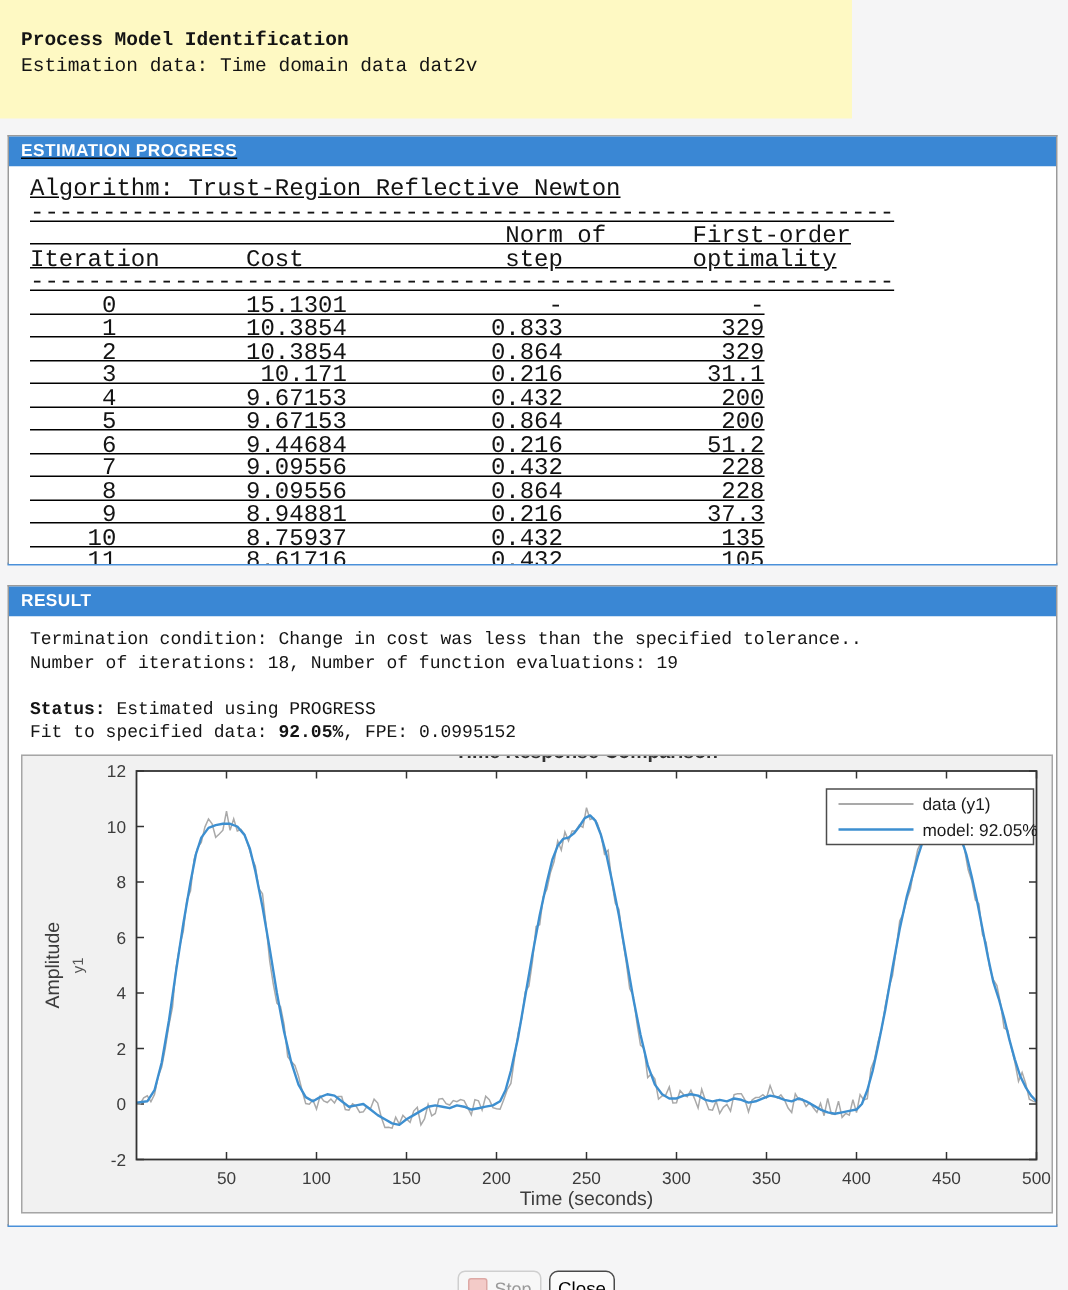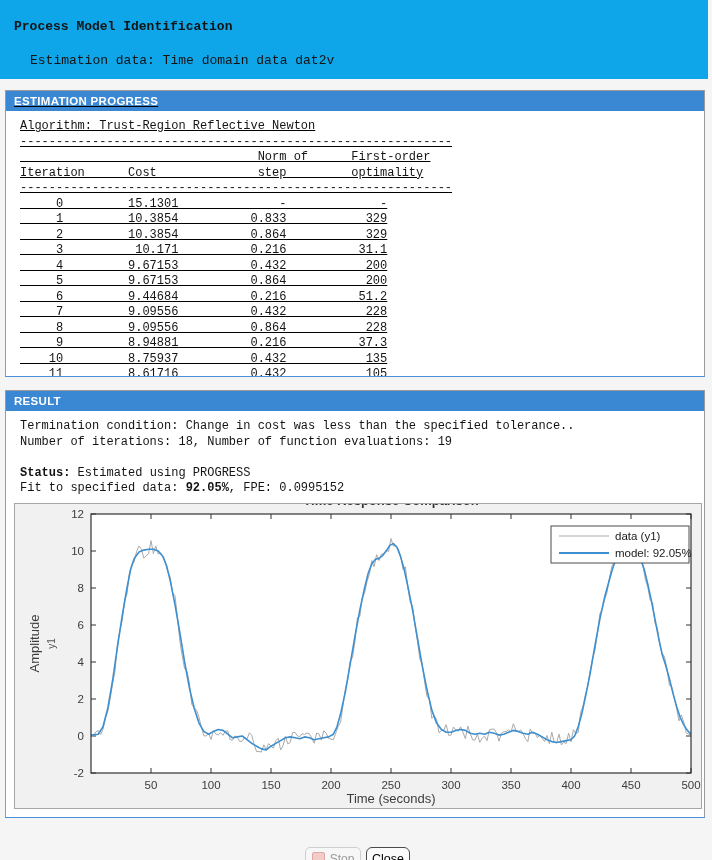--- a/index.html
+++ b/index.html
@@ -1,32 +1,32 @@
 <!DOCTYPE html>
 <html><head>
 <meta charset="utf-8">
 <style>
   html,body{margin:0;padding:0;}
   body{width:712px;height:860px;background:#f5f5f6;font-family:"Liberation Sans",sans-serif;position:relative;overflow:hidden;}
   .page{position:absolute;left:0;top:0;width:712px;height:860px;}
 
   
-  .top-text{position:absolute;left:0;top:0;width:708px;height:79px;overflow:hidden;background:#0ea5e9;}
+  .top-text{position:absolute;left:0;top:0;width:568px;height:79px;overflow:hidden;background:#fef9c3;}
   .mono{font-family:"Liberation Mono","DejaVu Sans Mono",monospace;color:#141414;}
   .top-line{position:absolute;left:14px;font-size:13px;white-space:pre;}
   .top-title{top:19px;font-weight:bold;}
-  .top-l1{top:53px;margin-left:16px;}
+  .top-l1{top:36px;}
   .top-l2{top:69px;}
 
   
   .panel{position:absolute;left:5px;width:700px;border:1px solid #9a9a9a;border-bottom:2px solid #4a90d9;background:#ffffff;box-sizing:border-box;}
   .panel-header{height:20px;background:#3a87d4;color:#ffffff;font-size:11.5px;font-weight:bold;letter-spacing:.3px;line-height:20px;padding-left:8px;}
   .est-panel{top:90px;height:287px;text-decoration:underline;}
   .est-body{height:265px;overflow:hidden;background:#fff;}
-  .est-body pre{margin:0;padding:8px 0 0 14px;font-family:"Liberation Mono","DejaVu Sans Mono",monospace;font-size:12px;line-height:15.5px;color:#141414;}
+  .est-body pre{margin:0;padding:8px 0 0 14px;font-family:"Liberation Mono","DejaVu Sans Mono",monospace;font-size:16px;line-height:15.5px;color:#141414;}
 
   .result-panel{top:390px;height:428px;}
   .result-body{position:relative;height:406px;overflow:hidden;background:#fff;}
   .res-text{padding:8px 0 0 14px;font-size:12px;line-height:15.5px;white-space:pre;}
   .res-text b{font-weight:bold;}
 
   
   .plot-panel{position:absolute;left:14px;top:503px;width:688px;height:306px;background:#f1f1f1;border:1px solid #a6a6a6;box-sizing:border-box;overflow:hidden;}
   .plot-panel svg{display:block;}
 

